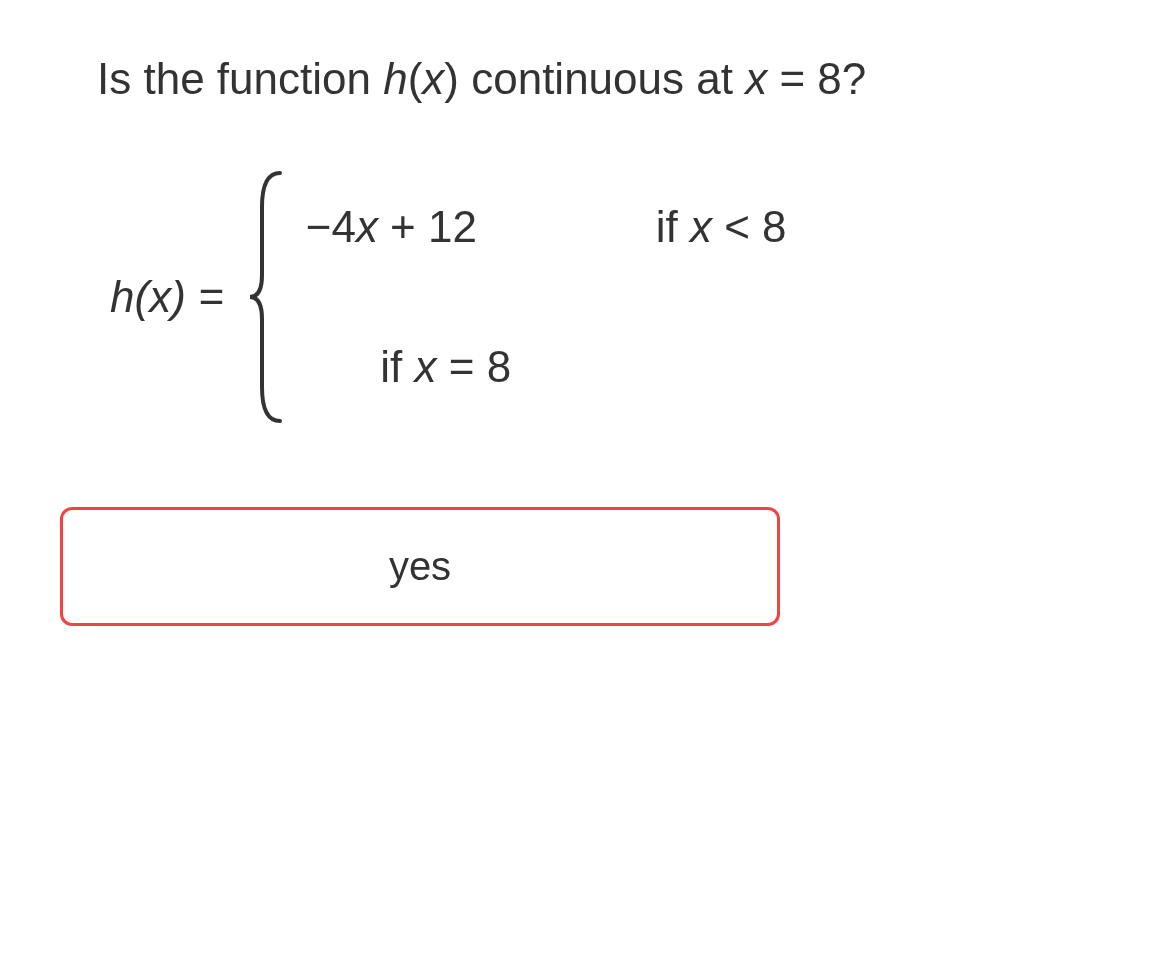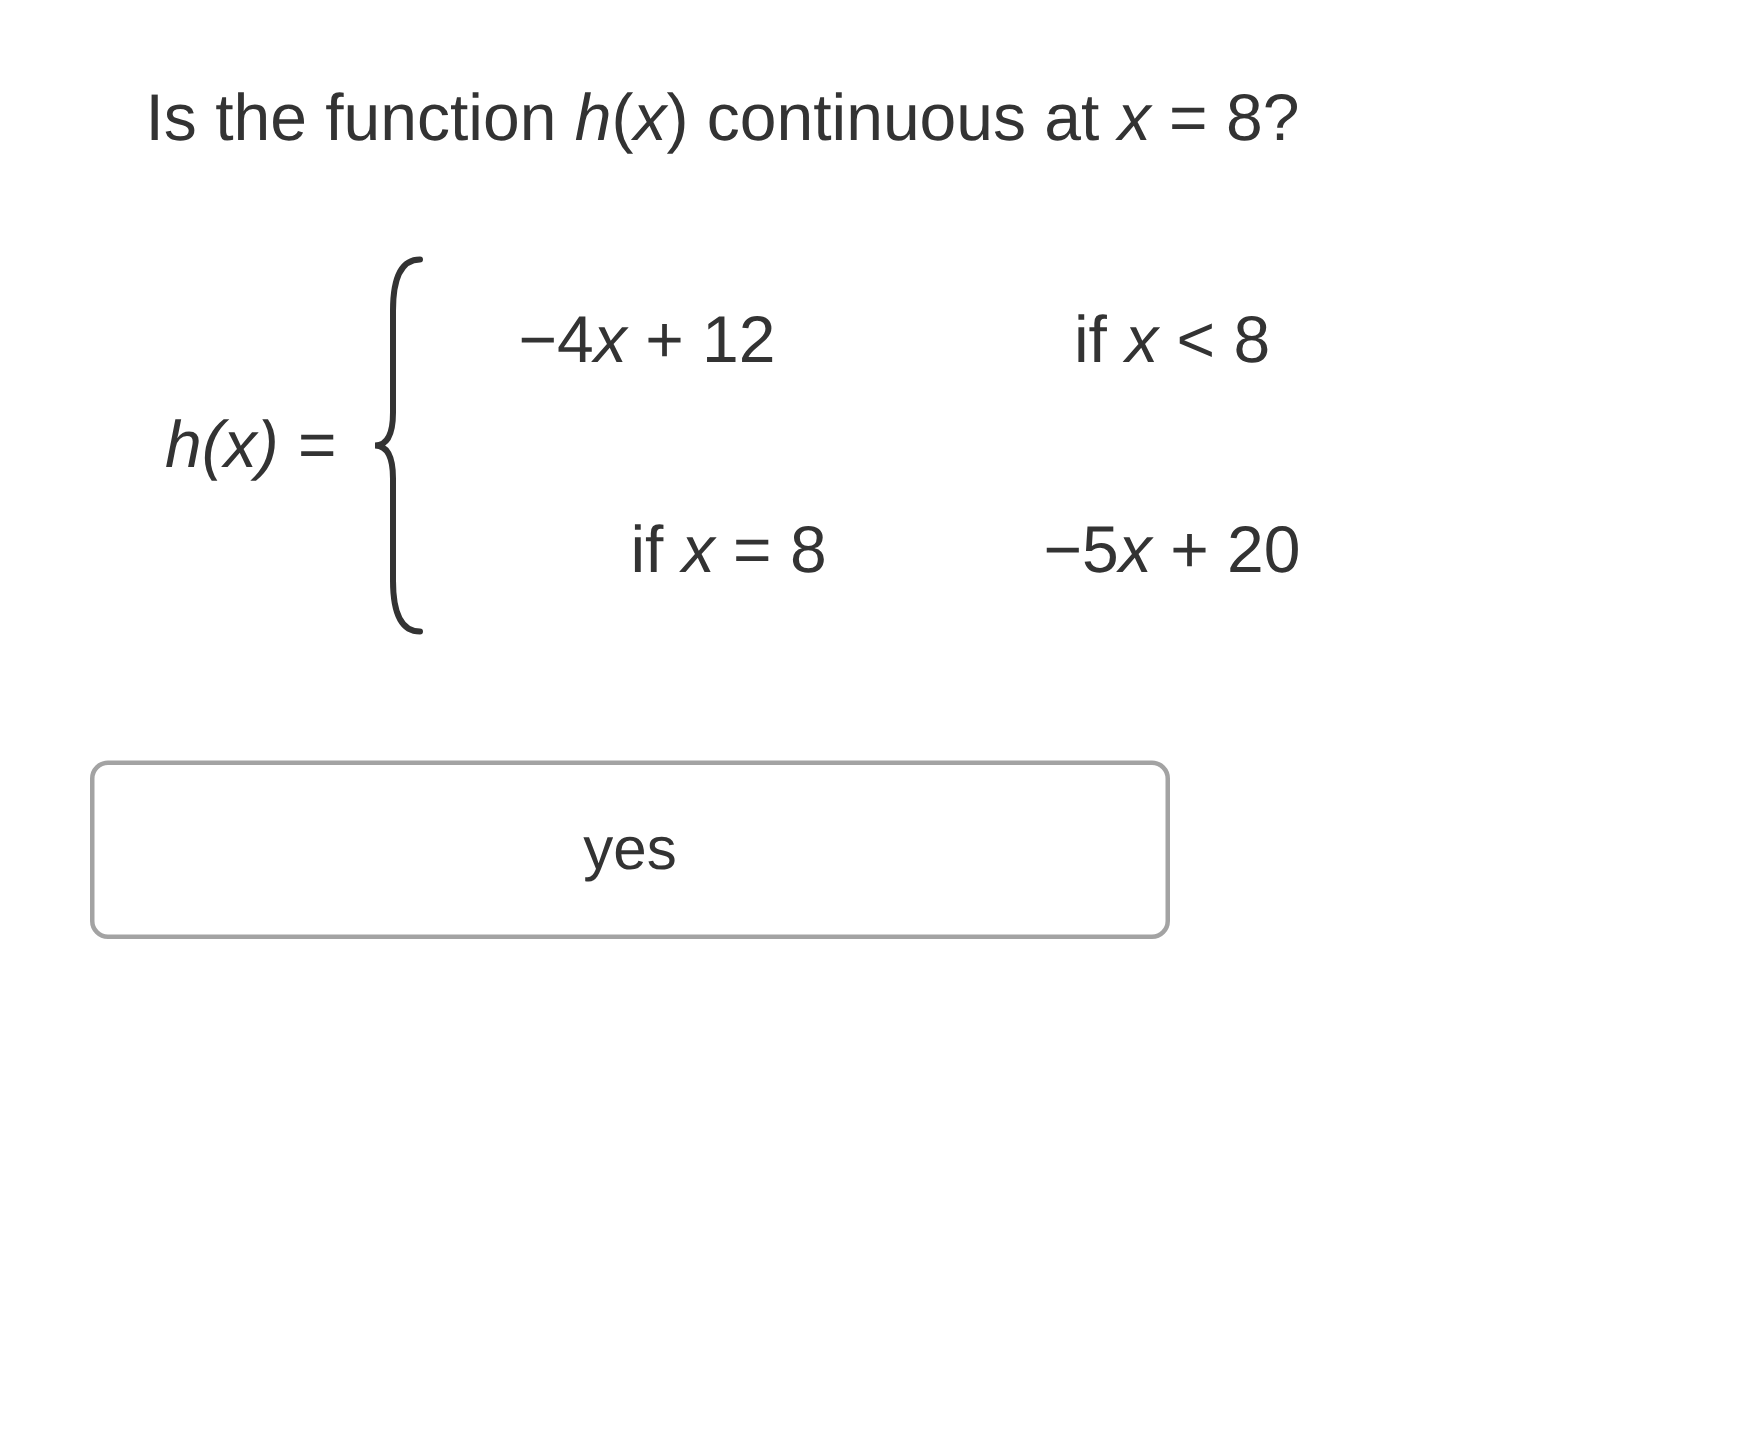--- a/index.html
+++ b/index.html
@@ -33,21 +33,20 @@
       margin-left: 50px;
     }
     .func-left {
       font-style: italic;
       white-space: nowrap;
       padding-right: 24px;
     }
     .brace-wrap {
       display: flex;
       align-items: stretch;
-      gap: 40px;
     }
     .brace {
       width: 40px;
       flex-shrink: 0;
     }
     .brace svg {
       display: block;
       height: 100%;
       width: 100%;
     }
@@ -69,21 +68,21 @@
     .var {
       font-style: italic;
     }
     .answers {
       display: flex;
       flex-direction: column;
       gap: 40px;
       width: 720px;
     }
     .answer-btn {
-      border: 3px solid #a3a3a3;
+      border: 3px solid #ef4444;
       border-radius: 12px;
       background: white;
       font-size: 40px;
       font-family: inherit;
       color: #333;
       padding: 34px 20px;
       text-align: center;
       cursor: pointer;
     }
   </style>
@@ -109,22 +108,19 @@
         <span>−4</span><span class="var">x</span><span> + 12</span>
       </div>
       <div class="case-cond">
         <span>if </span><span class="var">x</span><span> &lt; 8</span>
       </div>
 
       <div class="case-cond">
         <span>if </span><span class="var">x</span><span> = 8</span>
       </div>
 
-      <div class="case-expr">
-        <span>−5</span><span class="var">x</span><span> + 20</span>
-      </div>
     </div>
   </div>
 </div>
 
 <div class="answers">
   <button class="answer-btn">yes</button>
 </div>
 
 </body></html>

